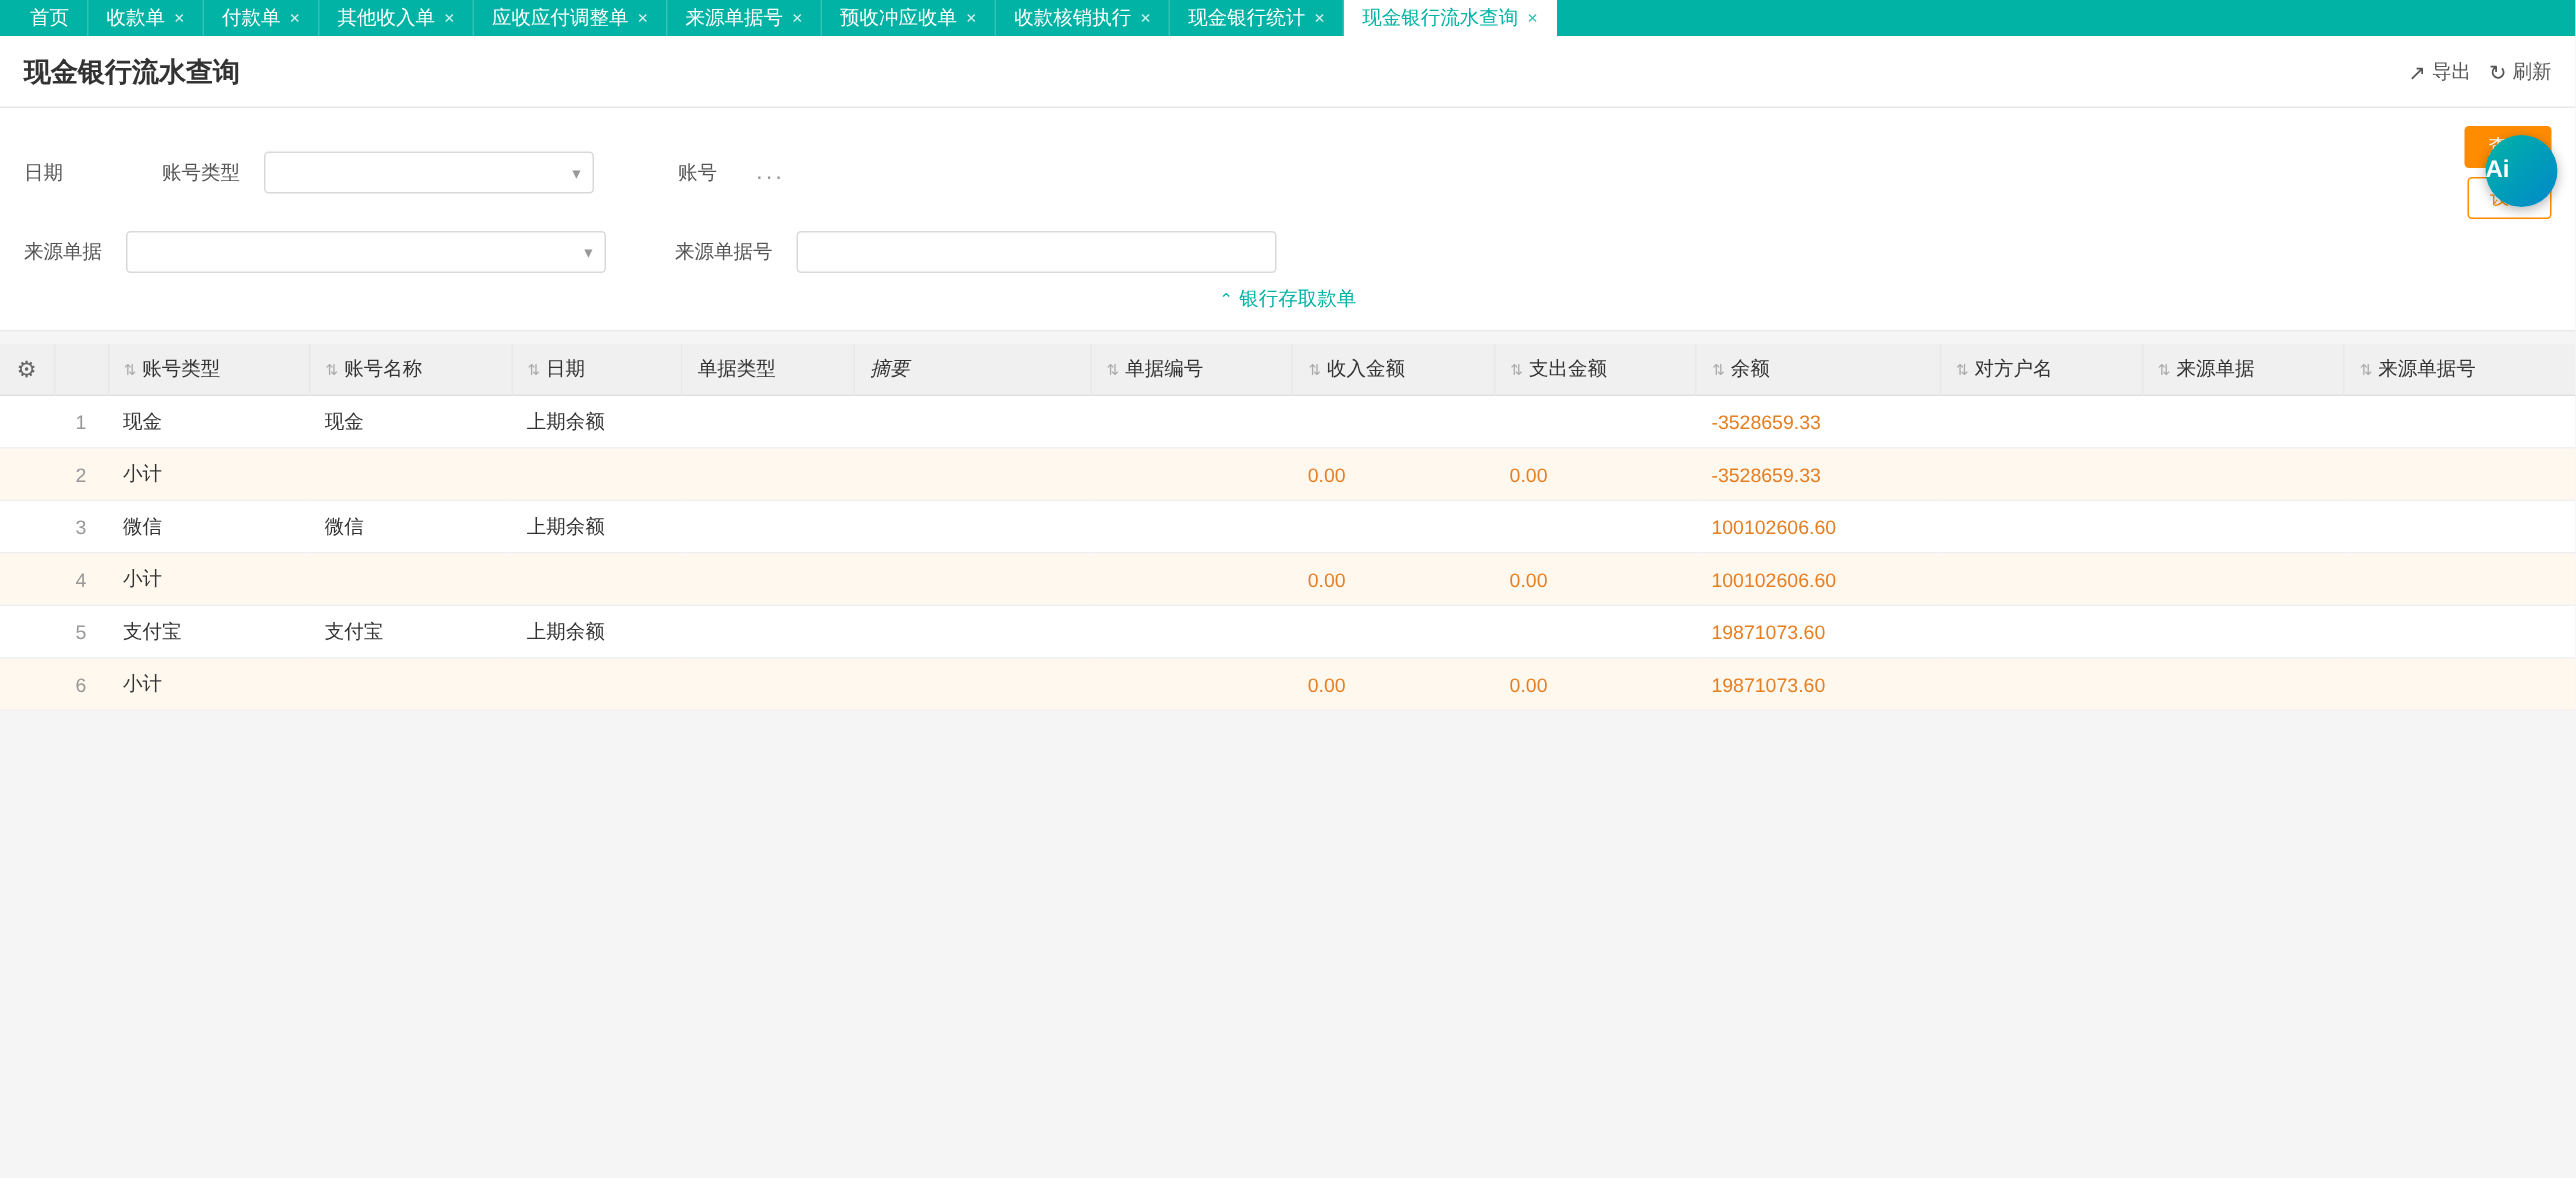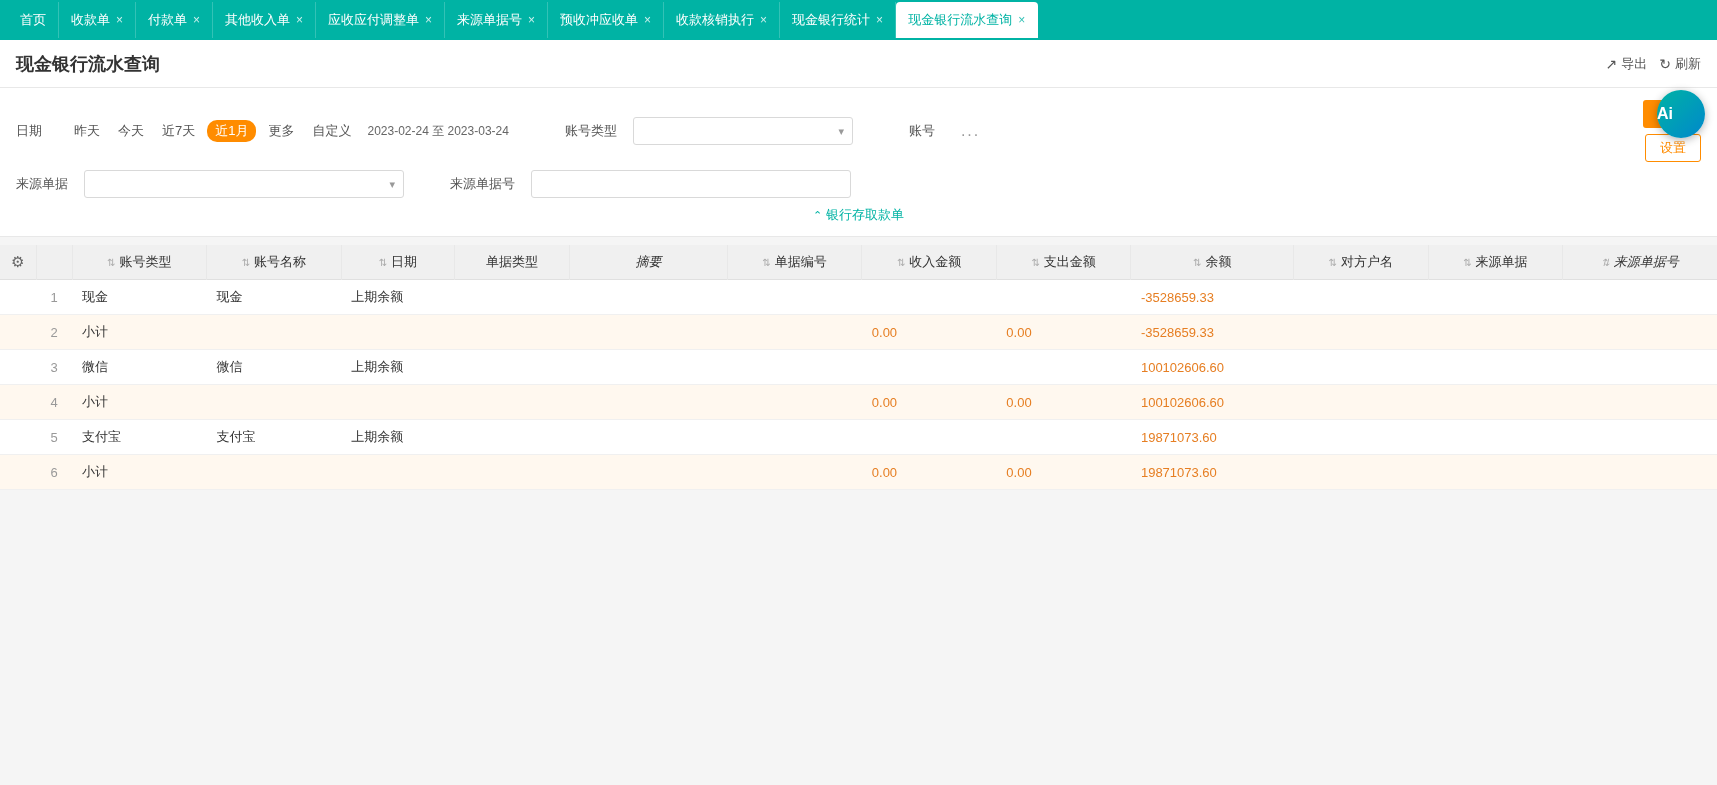--- a/index.html
+++ b/index.html
@@ -3,21 +3,21 @@
   <meta charset="utf-8">
   <style>
     * { box-sizing: border-box; margin: 0; padding: 0; }
     body { font-family: "Microsoft YaHei", Arial, sans-serif; font-size: 13px; background: #f5f5f5; color: #333; }
 
     
     .top-nav {
       background: #00b3a4;
       display: flex;
       align-items: center;
-      height: 40px;
+      height: 24px;
       padding: 12px 8px;
       overflow: hidden;
     }
     .top-nav .nav-item {
       color: #fff;
       padding: 0 12px;
       height: 36px;
       display: flex;
       align-items: center;
       font-size: 13px;
@@ -186,28 +186,28 @@
       width: 100%;
       border-collapse: collapse;
       font-size: 13px;
     }
     thead tr {
       background: #f0f0f0;
       border-bottom: 1px solid #e0e0e0;
     }
     thead th {
       padding: 8px 10px;
-      text-align: center;
+      text-align: left;
       color: #333;
       font-weight: normal;
       white-space: nowrap;
       border-right: 1px solid #e8e8e8;
       user-select: none;
     }
-    thead th:last-child { border-right: none; font-style: italic; }
+    thead th:last-child { border-right: none; }
     thead th .sort-arrows { color: #aaa; font-size: 10px; margin-right: 4px; }
     thead th.settings-col { width: 36px; text-align: center; }
 
     tbody tr { border-bottom: 1px solid #f0f0f0; }
     tbody tr.subtotal { background: #fff8ef; }
     tbody td {
       padding: 8px 10px;
       color: #333;
       white-space: nowrap;
     }
@@ -290,29 +290,20 @@
       <span class="icon">↻</span>
       <span>刷新</span>
     </div>
   </div>
 </div>
 
 <div class="filter-area">
   <div class="filter-row">
 
     <span class="filter-label">日期</span>
-    <div class="date-options">
-      <span class="date-opt">昨天</span>
-      <span class="date-opt">今天</span>
-      <span class="date-opt">近7天</span>
-      <span class="date-opt active">近1月</span>
-      <span class="date-opt">更多</span>
-      <span class="date-opt">自定义</span>
-      <span class="date-range">2023-02-24 至 2023-03-24</span>
-    </div>
 
     <span class="filter-label" style="margin-left:40px;">账号类型</span>
     <div class="filter-select" style="width:220px;">
       <span></span>
       <span class="chevron">▾</span>
     </div>
 
     <span class="filter-label" style="margin-left:40px;">账号</span>
     <span class="filter-dotdot">...</span>
 

